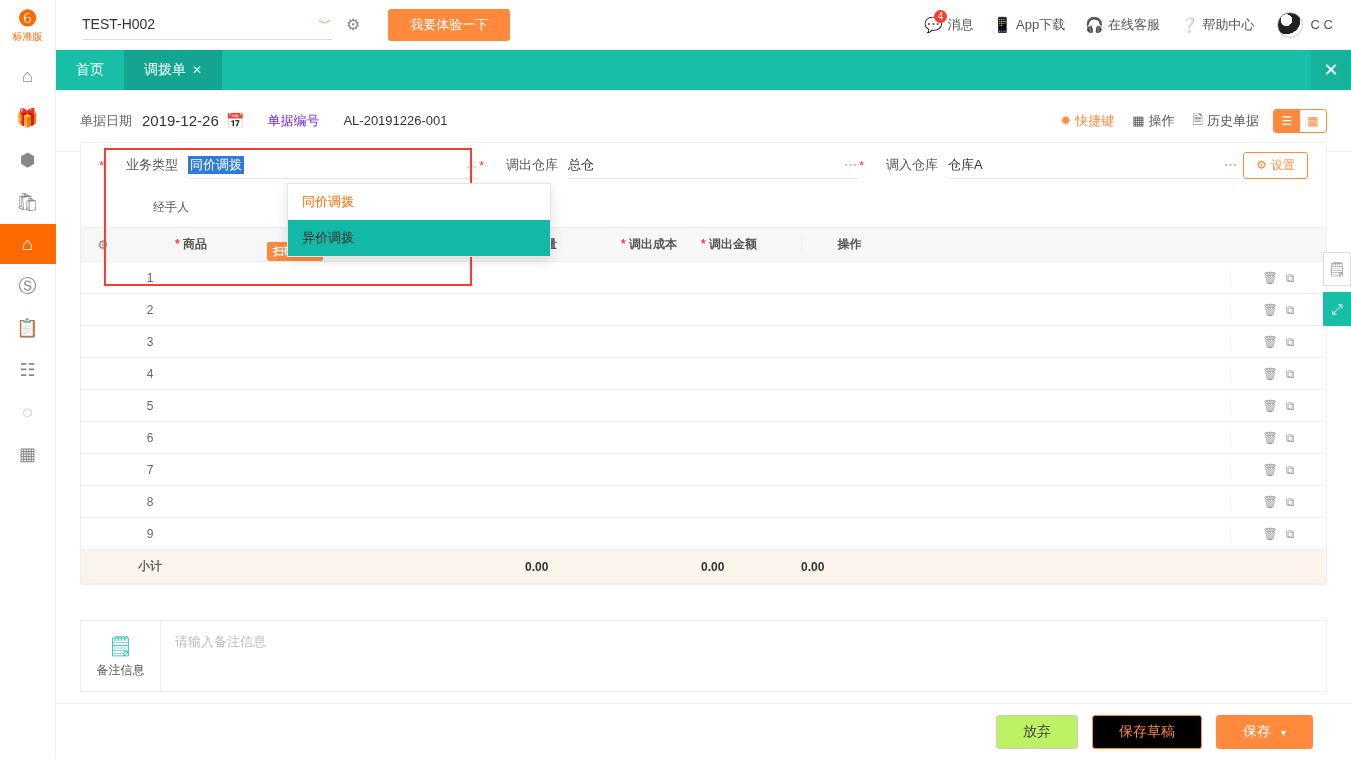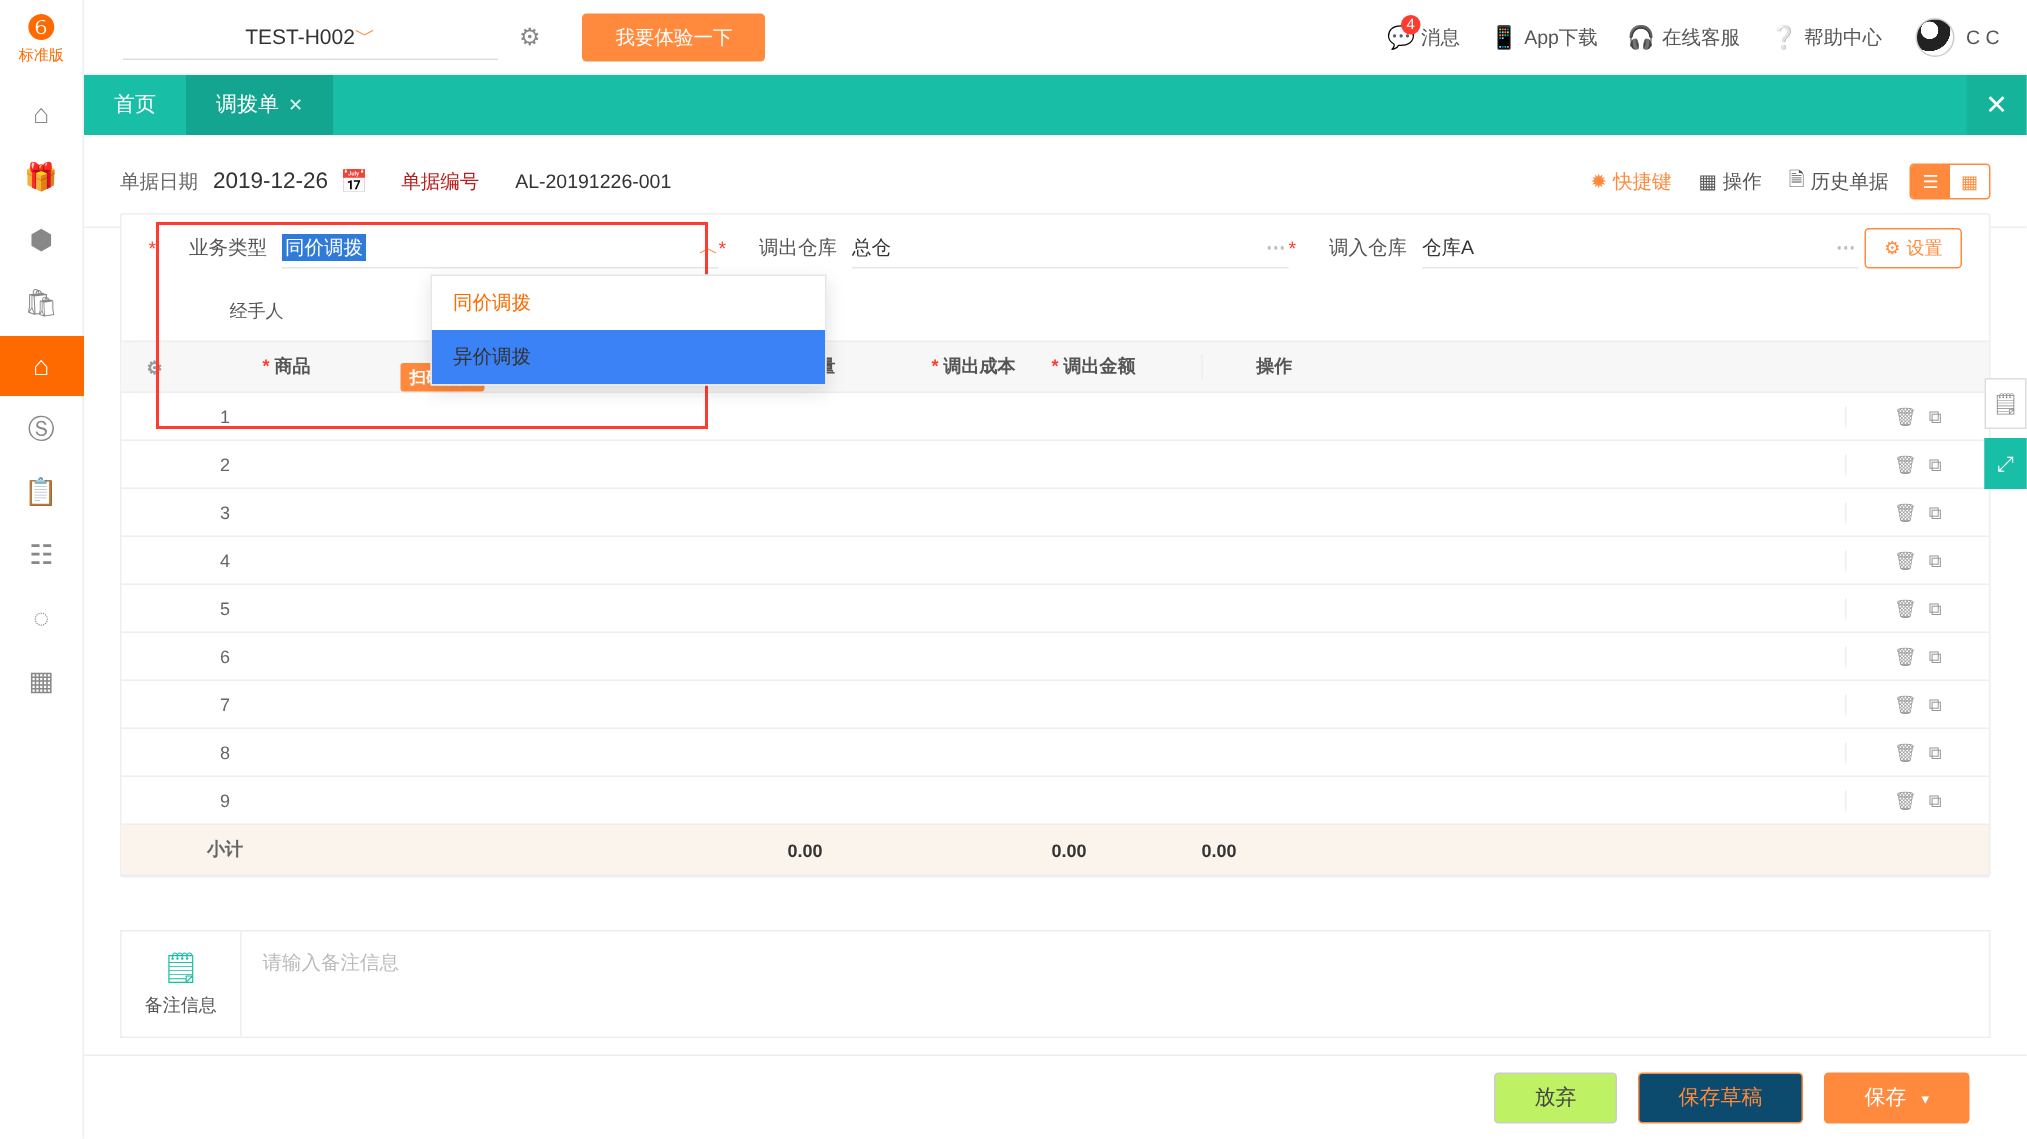--- a/index.html
+++ b/index.html
@@ -7,21 +7,21 @@
 
 
 .rail { position: absolute; left: 0; top: 0; width: 56px; height: 759px; background: #fff; border-right: 1px solid #eee; display: flex; flex-direction: column; align-items: center; padding-top: 6px; z-index: 5; }
 .rail .logo { font-size: 22px; color: #ff6a00; font-weight: 700; }
 .rail .logo-sub { font-size: 10px; color: #ff6a00; margin-top: -2px; }
 .rail .rail-item { width: 56px; height: 40px; display: flex; align-items: center; justify-content: center; color: #888; font-size: 18px; cursor: pointer; margin-top: 2px; }
 .rail .rail-item.active { background: #ff6a00; color: #fff; }
 
 
 .topbar { position: absolute; left: 56px; top: 0; right: 0; height: 50px; background: #fff; border-bottom: 1px solid #eee; display: flex; align-items: center; padding: 0 18px 0 26px; }
-.shop-select { width: 250px; border-bottom: 1px solid #ddd; display: flex; align-items: center; justify-content: center; height: 30px; color: #333; font-size: 14px; }
+.shop-select { width: 250px; border-bottom: 1px solid #ddd; display: flex; align-items: center; justify-content: space-between; height: 30px; color: #333; font-size: 14px; }
 .shop-select .chev { color: #ff8a3d; }
 .topbar .gear { margin-left: 14px; color: #888; font-size: 16px; cursor: pointer; }
 .topbar .try-btn { margin-left: 28px; background: #ff8a3d; color: #fff; border: none; border-radius: 3px; padding: 7px 22px; font-size: 13px; cursor: pointer; }
 .topbar .spacer { flex: 1; }
 .topbar .top-link { display: flex; align-items: center; margin-left: 20px; color: #555; font-size: 13px; cursor: pointer; position: relative; }
 .topbar .top-link .ico { font-size: 15px; margin-right: 4px; color: #666; }
 .topbar .badge { position: absolute; top: -6px; left: 9px; background: #ff3b30; color: #fff; font-size: 10px; border-radius: 8px; padding: 0 4px; line-height: 13px; min-width: 13px; text-align: center; }
 .topbar .avatar { width: 26px; height: 26px; border-radius: 50%; background: radial-gradient(circle at 35% 30%, #fff 0 25%, #222 26% 60%, #fff 61% 100%); border:1px solid #ccc; margin-left: 22px; }
 .topbar .user { margin-left: 8px; color: #555; }
 
@@ -31,21 +31,21 @@
 .tabs .tab.active { background: #13a58f; }
 .tabs .tab .close { margin-left: 6px; font-size: 12px; opacity: .85; }
 .tabs .spacer { flex: 1; }
 .tabs .tabs-close { width: 40px; display: flex; align-items: center; justify-content: center; color: #fff; font-size: 18px; cursor: pointer; background: #16b39b; }
 
 
 .dochdr { position: absolute; left: 56px; top: 90px; right: 0; height: 62px; background: #fff; border-bottom: 1px solid #eee; display: flex; align-items: center; padding: 0 24px; font-size: 13px; }
 .dochdr .lbl { color: #666; }
 .dochdr .date { margin-left: 10px; color: #333; font-size: 15px; }
 .dochdr .cal { margin-left: 8px; color: #ff8a3d; font-size: 15px; }
-.dochdr .docno-lbl { margin-left: 22px; color: #b91c1c; }
+.dochdr .docno-lbl { margin-left: 22px; color: #6d28d9; }
 .dochdr .docno { margin-left: 24px; color: #333; }
 .dochdr .sp { flex: 1; }
 .dochdr .link { color: #ff8a3d; margin-left: 18px; font-size: 13px; cursor: pointer; display: flex; align-items: center; }
 .dochdr .link.grey { color: #555; }
 .dochdr .link .li { margin-right: 4px; }
 .dochdr .viewtog { display: flex; border: 1px solid #ff8a3d; border-radius: 3px; overflow: hidden; margin-left: 14px; }
 .dochdr .viewtog span { width: 26px; height: 22px; display: flex; align-items: center; justify-content: center; font-size: 12px; color: #ff8a3d; cursor: pointer; }
 .dochdr .viewtog span.on { background: #ff8a3d; color: #fff; }
 
 
@@ -65,21 +65,21 @@
 
 .handler-row { padding-left: 18px; height: 40px; display:flex; align-items:center; }
 .handler-row .flabel { color:#555; width:90px; text-align:right; font-size:12px;}
 
 .highlight-box { position:absolute; left:104px; top:148px; width:368px; height:138px; border:2px solid #ff3b30; pointer-events:none; z-index:20; }
 
 
 .dropdown { position:absolute; left:188px; top:32px; width:264px; background:#fff; border:1px solid #e6e6e6; box-shadow:0 4px 12px rgba(0,0,0,.12); z-index:30; }
 .dropdown .opt { padding:9px 14px; font-size:13px; cursor:pointer; }
 .dropdown .opt.o1 { color:#ff6a00; }
-.dropdown .opt.o2 { background:#3b82f6; color:#333; }
+.dropdown .opt.o2 { background:#14b8a6; color:#333; }
 
 
 .tbl { border-top:1px solid #eee; }
 .tbl .hdr, .tbl .row, .tbl .sub { display:flex; align-items:center; border-bottom:1px solid #eee; font-size:12px; }
 .tbl .hdr { background:#f7f7f7; height:34px; color:#555; font-weight:600; }
 .tbl .row { height:32px; color:#444; }
 .tbl .sub { height:34px; background:#fbf4ec; color:#333; font-weight:600; }
 .col-gear { width:44px; text-align:center; color:#999; }
 .col-num { width:50px; text-align:center; color:#666; }
 .col-prod { width:150px; position:relative; }
@@ -97,21 +97,21 @@
 
 .remark { position:absolute; left:80px; right:24px; top:620px; height:72px; background:#fff; border:1px solid #eee; display:flex; }
 .remark .rlabel { width:80px; display:flex; flex-direction:column; align-items:center; justify-content:center; border-right:1px solid #eee; color:#555; font-size:12px; }
 .remark .rlabel .ric { color:#18bfa6; font-size:20px; margin-bottom:4px; }
 .remark .rinput { flex:1; padding:12px 14px; color:#bbb; font-size:13px; }
 
 
 .footer { position:absolute; left:56px; right:0; bottom:0; height:56px; border-top:1px solid #eee; background:#fff; display:flex; align-items:center; justify-content:flex-end; padding-right:38px; }
 .footer button { height:34px; padding:0 26px; font-size:14px; border-radius:3px; margin-left:14px; cursor:pointer; }
 .btn-discard { background:#bef264; border:1px solid #ccc; color:#444; }
-.btn-draft { background:#0c4a6e; border:1px solid #ff8a3d; color:#ff8a3d; }
+.btn-draft { background:#000000; border:1px solid #ff8a3d; color:#ff8a3d; }
 .btn-save { background:#ff8a3d; border:1px solid #ff8a3d; color:#fff; }
 .btn-save .dd { margin-left:10px; font-size:10px; }
 
 
 .float-right { position:absolute; right:0; top:252px; width:28px; }
 .float-right .fb { width:28px; height:34px; background:#fff; border:1px solid #ddd; color:#888; display:flex; align-items:center; justify-content:center; margin-bottom:6px; font-size:14px; cursor:pointer; }
 .float-right .fb.teal { background:#18bfa6; color:#fff; border-color:#18bfa6; }
 </style>
 </head>
 <body>

